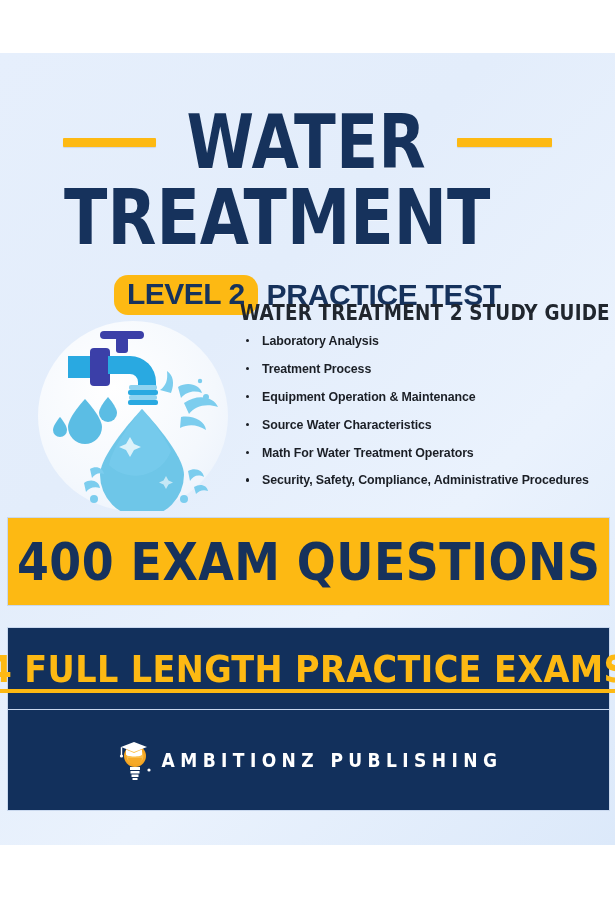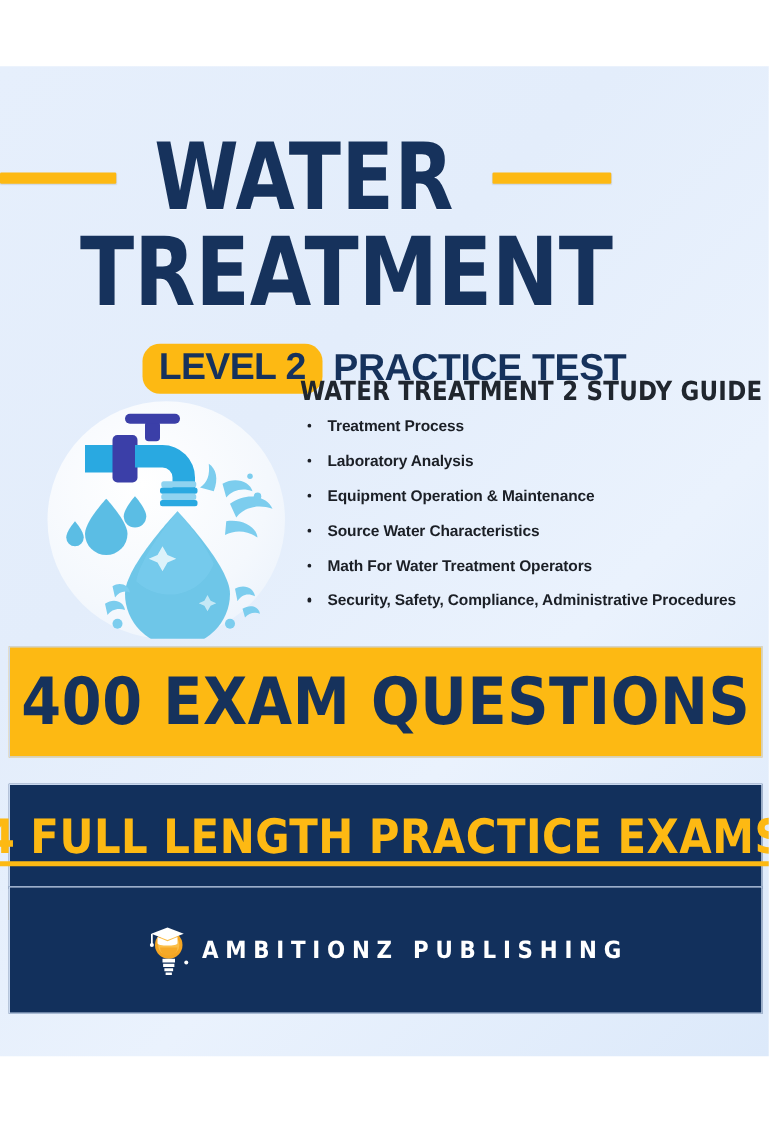--- a/index.html
+++ b/index.html
@@ -11,21 +11,21 @@
   
   #cover{
     position:absolute;left:0;top:53px;width:615px;height:792px;
     background:linear-gradient(135deg,#e6effc 0%,#e3edfb 35%,#eaf2fd 65%,#dce9fa 100%);
     overflow:hidden;
   }
 
   
   .title-row{
     position:absolute;left:0;width:615px;
-    display:flex;align-items:center;
+    display:flex;align-items:center;justify-content:center;
   }
   #row-water{top:52px;height:74px;gap:20px;}
   .dash{
     background:#fdb913;height:9px;border-radius:1px;flex:0 0 auto;
     box-shadow:0 1px 1px rgba(0,0,0,.10);
   }
   #dash-left{width:93px;}
   #dash-right{width:95px;}
   .word-water{
     font-family:"Liberation Sans Narrow","DejaVu Sans Condensed","Liberation Sans",sans-serif;
@@ -195,22 +195,22 @@
       <path d="M150 150 c7 -4 15 -1 16 6 c-6 -3 -11 -1 -14 4 z" fill="#7ccdee"></path>
       <path d="M156 166 c6 -4 13 -2 14 4 c-5 -2 -9 0 -12 3 z" fill="#7ccdee"></path>
       <circle cx="56" cy="178" r="4" fill="#7ccdee"></circle>
       <circle cx="146" cy="178" r="4" fill="#7ccdee"></circle>
     </svg>
   </div>
 
   <div id="covers">
     <div class="covers-heading">WATER TREATMENT 2 STUDY GUIDE COVERS</div>
     <ul class="covers-list">
+      <li><span class="dot"></span><span>Laboratory Analysis</span></li>
       <li><span class="dot"></span><span>Treatment Process</span></li>
-      <li><span class="dot"></span><span>Laboratory Analysis</span></li>
       <li><span class="dot"></span><span>Equipment Operation &amp; Maintenance</span></li>
       <li><span class="dot"></span><span>Source Water Characteristics</span></li>
       <li><span class="dot"></span><span>Math For Water Treatment Operators</span></li>
       <li><span class="dot"></span><span>Security, Safety, Compliance, Administrative Procedures</span></li>
     </ul>
   </div>
 
   <div id="banner-questions">
     <div class="txt">400 EXAM QUESTIONS</div>
   </div>

